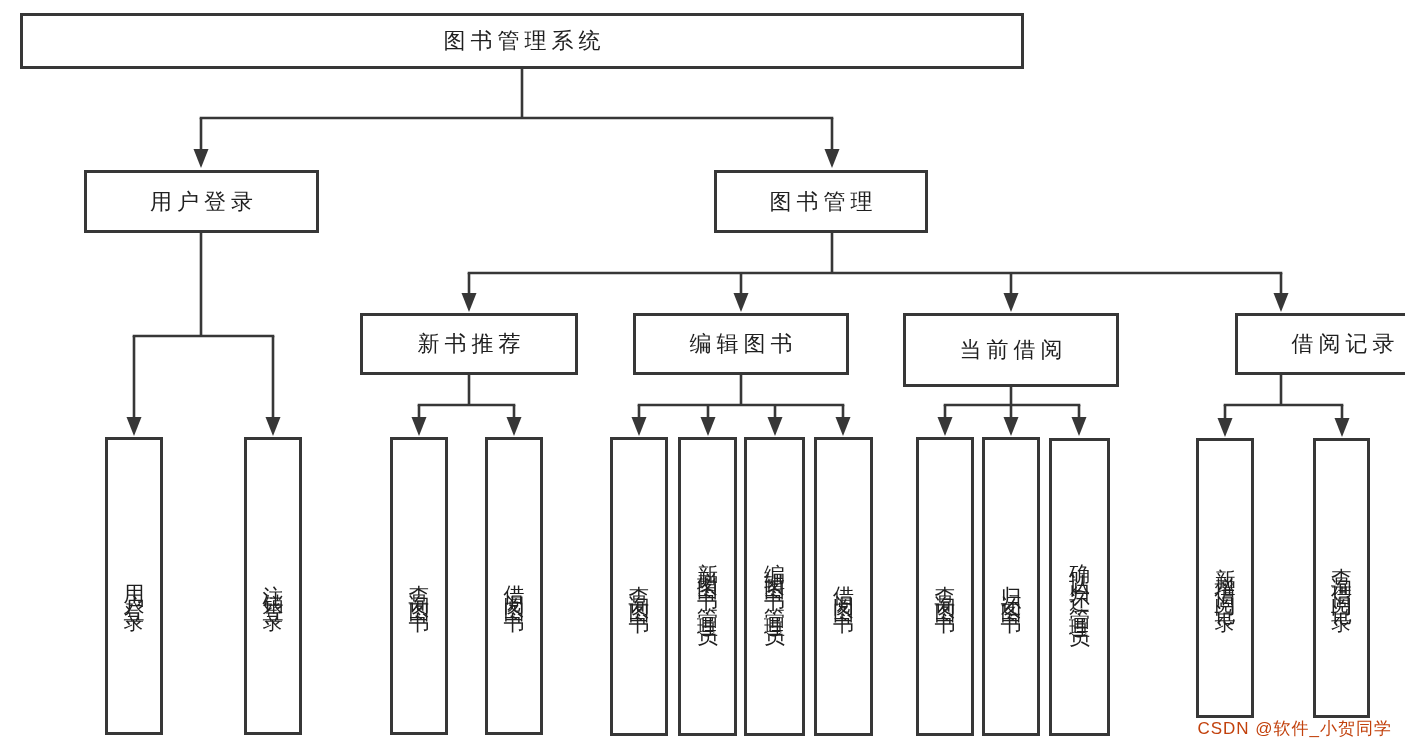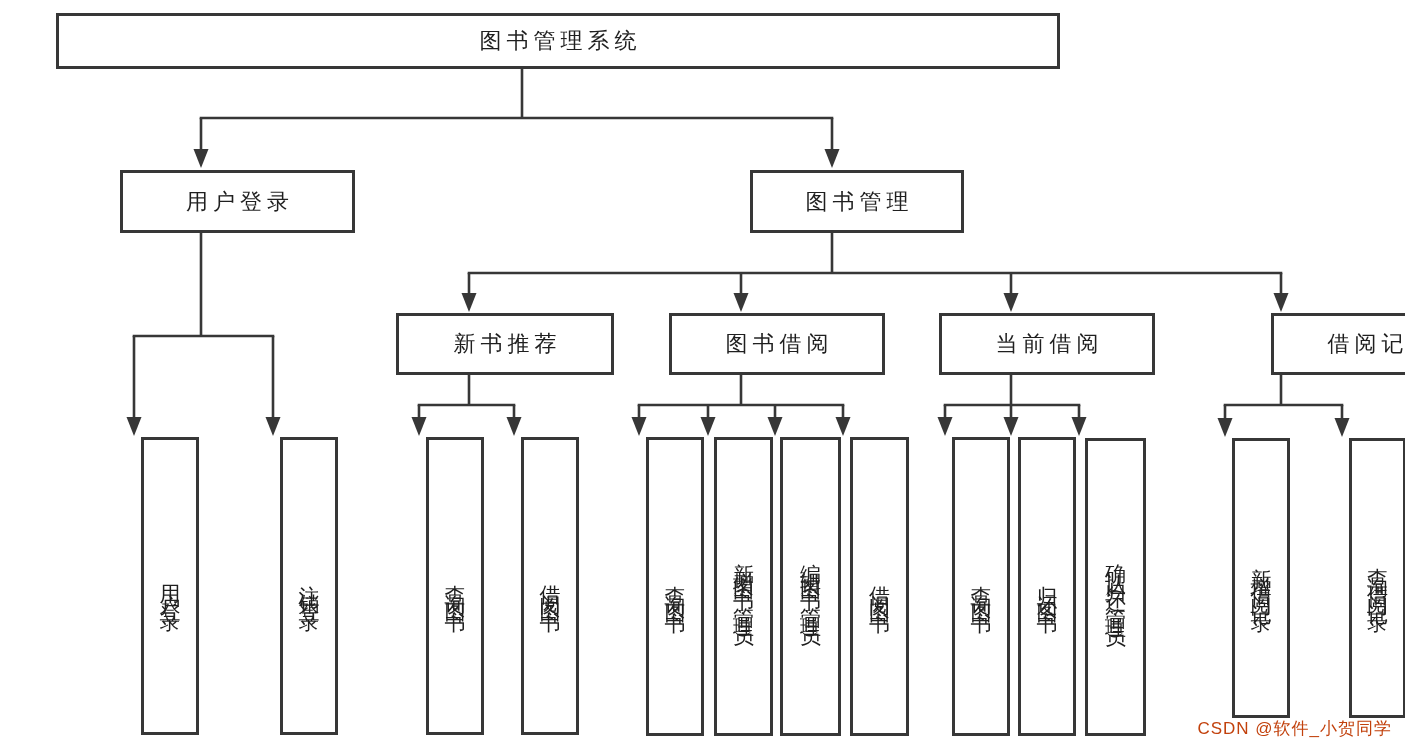--- a/index.html
+++ b/index.html
@@ -11,21 +11,20 @@
     overflow:hidden;
   }
   .connector-layer{position:absolute;left:0;top:0;width:1405px;height:747px;}
   .node{
     position:absolute;
     box-sizing:border-box;
     border:3px solid #373737;
     background:#ffffff;
     display:flex;align-items:center;justify-content:center;
     color:#1f1f1f;
-    margin-left:36px;
   }
   .node .lbl{
     font-size:22px;
     letter-spacing:5px;
     text-indent:5px;
     white-space:nowrap;
   }
   .node.v .lbl{
     writing-mode:vertical-lr;
     text-orientation:mixed;
@@ -132,23 +131,23 @@
     <span class="lbl">用户登录</span>
   </div>
   <div class="node" style="left:714px;top:170px;width:214px;height:63px">
     <span class="lbl">图书管理</span>
   </div>
 
   <div class="node" style="left:360px;top:313px;width:218px;height:62px">
     <span class="lbl">新书推荐</span>
   </div>
   <div class="node" style="left:633px;top:313px;width:216px;height:62px">
-    <span class="lbl">图书借阅</span>
+    <span class="lbl">编辑图书</span>
   </div>
-  <div class="node" style="left:903px;top:313px;width:216px;height:62px">
+  <div class="node" style="left:903px;top:313px;width:216px;height:74px">
     <span class="lbl">当前借阅</span>
   </div>
   <div class="node" style="left:1235px;top:313px;width:216px;height:62px">
     <span class="lbl">借阅记录</span>
   </div>
 
   <div class="node v" style="left:105px;top:437px;width:58px;height:298px">
     <span class="lbl">用户登录</span>
   </div>
   <div class="node v" style="left:244px;top:437px;width:58px;height:298px">

